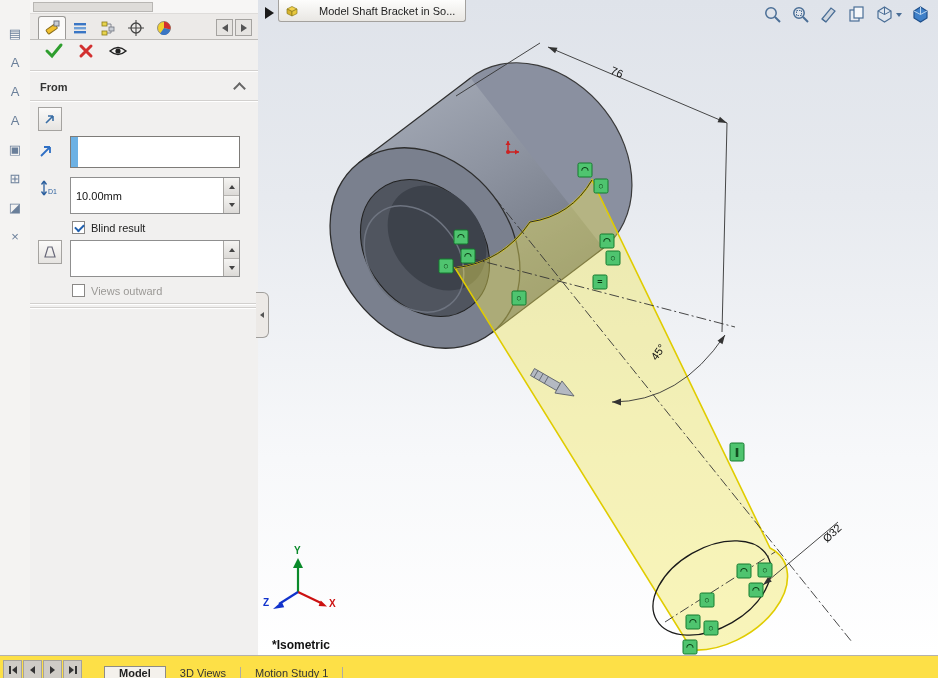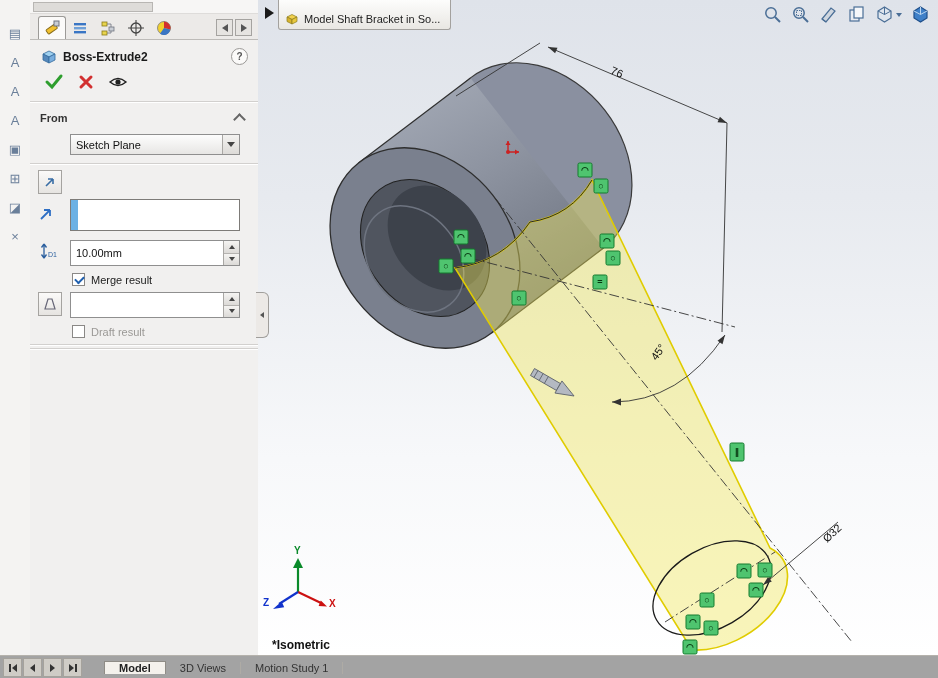--- a/index.html
+++ b/index.html
@@ -32,54 +32,54 @@
   .chev.up{transform:rotate(-135deg);margin-top:4px;}
   .chev.down{transform:rotate(45deg);margin-bottom:3px;}
   .row{position:relative;margin:5px 10px 7px 0;padding-left:40px;min-height:22px;}
   .row .lead-icon{position:absolute;left:8px;top:0;}
   .dd{width:170px;height:21px;border:1px solid #8f8f8f;background:linear-gradient(#fdfdfd,#e7e6e4);display:flex;align-items:center;box-sizing:border-box;}
   .dd .dd-text{padding-left:5px;flex:1;color:#111;}
   .dd .dd-btn{width:16px;align-self:stretch;border-left:1px solid #a9a7a4;background:linear-gradient(#f3f2f0,#dddbd8);display:flex;align-items:center;justify-content:center;}
   .dd .dd-btn .tri.down{border-width:5px 4px 0 4px;border-color:#444 transparent transparent transparent;margin:0;transform:none;width:0;height:0;border-right-width:4px;border-left-width:4px;border-bottom:none;}
   .refbox{width:170px;height:32px;border:1px solid #7d7b78;background:#ffffff;box-sizing:border-box;display:flex;}
   .refbox .strip{width:7px;background:#6cb1e4;}
-  .spinbox{width:170px;height:26px;border:1px solid #8f8f8f;background:#ffffff;box-sizing:border-box;display:flex;align-items:center;}
+  .spinbox{width:170px;height:37px;border:1px solid #8f8f8f;background:#ffffff;box-sizing:border-box;display:flex;align-items:center;}
   .spinbox .val{flex:1;padding-left:5px;color:#111;}
   .spinners{width:15px;align-self:stretch;border-left:1px solid #a9a7a4;display:flex;flex-direction:column;}
   .spinners .sp{flex:1;background:linear-gradient(#f5f4f2,#dcdad7);display:flex;align-items:center;justify-content:center;}
   .spinners .sp+.sp{border-top:1px solid #b5b3b0;}
   .tri.up-s{border-width:0 3.5px 4px 3.5px;border-color:transparent transparent #444 transparent;}
   .tri.dn-s{border-width:4px 3.5px 0 3.5px;border-color:#444 transparent transparent transparent;}
   .cb-row{display:flex;align-items:center;gap:6px;margin:4px 0 6px 42px;}
   .cb{width:13px;height:13px;border:1px solid #8a8886;background:#fff;position:relative;box-sizing:border-box;}
   .cb.checked::after{content:"";position:absolute;left:2px;top:2px;width:7px;height:4px;border-left:2px solid #1f5fae;border-bottom:2px solid #1f5fae;transform:rotate(-45deg);}
   .cb-label{color:#222;}
   .cb-label.disabled{color:#9b9996;}
   .icon-btn{width:24px;height:24px;border:1px solid #a5a3a0;background:linear-gradient(#fbfaf9,#e6e4e1);display:flex;align-items:center;justify-content:center;box-sizing:border-box;}
   
   .flyout-handle{position:absolute;left:256px;top:292px;width:12px;height:44px;background:#ece9e6;border:1px solid #a09e9b;border-left:none;border-radius:0 6px 6px 0;z-index:5;display:flex;align-items:center;justify-content:center;}
   
   .viewport{position:absolute;left:258px;top:0;width:680px;height:655px;overflow:hidden;
     background:linear-gradient(180deg,#dfe3ea 0%,#e7eaef 30%,#f7f8fa 70%,#ffffff 100%);}
   .scene{position:absolute;left:0;top:0;z-index:1;}
   .fm-arrow{position:absolute;left:7px;top:7px;z-index:3;width:0;height:0;border-style:solid;border-width:6px 0 6px 9px;border-color:transparent transparent transparent #1a1a1a;}
-  .doc-tab{position:absolute;left:20px;top:0;height:21px;z-index:3;display:flex;align-items:center;gap:5px;padding:8px 10px 0 6px;
+  .doc-tab{position:absolute;left:20px;top:0;height:21px;z-index:3;display:flex;align-items:center;gap:20px;padding:0 10px 0 6px;
     background:linear-gradient(#fdfdfc,#e9e7e3);border:1px solid #a3a19e;border-top:none;border-radius:0 0 3px 3px;font-size:11px;color:#222;}
   .hud{position:absolute;right:8px;top:5px;z-index:3;display:flex;align-items:center;gap:9px;}
   .hud .hicon{display:flex;align-items:center;gap:2px;}
   .rel{position:absolute;transform:translate(-50%,-50%);width:13px;height:13px;background:#4fc46f;border:1px solid #157a2e;
     color:#07350f;font-size:9px;line-height:12px;text-align:center;border-radius:2px;font-weight:bold;z-index:2;}
   .rel.tall{height:17px;line-height:16px;}
   #relations{position:absolute;inset:0;z-index:2;pointer-events:none;}
   #relations .rel{pointer-events:auto;}
   .view-label{position:absolute;left:14px;top:638px;z-index:3;font-weight:bold;font-size:12px;color:#111;}
   .dim{font-family:"Liberation Sans",sans-serif;font-size:11px;fill:#111;}
   .triad-label{font-family:"Liberation Sans",sans-serif;font-size:10px;font-weight:bold;}
   
-  .bottom-bar{position:absolute;left:0;top:655px;width:938px;height:23px;background:#a3a3a3;border-top:1px solid #b5b2ac;display:flex;align-items:center;font-size:11px;z-index:6;}
+  .bottom-bar{position:absolute;left:0;top:655px;width:938px;height:23px;background:#fde047;border-top:1px solid #b5b2ac;display:flex;align-items:flex-end;font-size:11px;z-index:6;}
   .nav-btns{display:flex;align-items:center;gap:1px;padding:0 3px;}
   .nav-btn{width:17px;height:17px;background:#cfccc6;border:1px solid #a5a29c;display:flex;align-items:center;justify-content:center;gap:1px;}
   .bar-sm{width:2px;height:8px;background:#333;}
   .tri-sm{width:0;height:0;border-style:solid;}
   .tri-sm.l{border-width:4px 5px 4px 0;border-color:transparent #333 transparent transparent;}
   .tri-sm.r{border-width:4px 0 4px 5px;border-color:transparent transparent transparent #333;}
   .tab-splitter{width:7px;margin:3px 4px;border-left:2px solid #b9b6b0;border-right:2px solid #b9b6b0;}
   .sheet-tab{display:flex;align-items:center;padding:0 14px;border-right:1px solid #aeaba5;color:#333;}
   .sheet-tab.active{background:#f4f1ec;font-weight:bold;border:1px solid #8f8c86;border-bottom:none;color:#222;}
 </style>
@@ -156,57 +156,40 @@
     <div class="tab-scroll">
       <div class="tsb">
           <span class="tri left"></span>
         </div>
       <div class="tsb">
           <span class="tri right"></span>
         </div>
     </div>
   </div>
 
-  <div class="pm-title-row">
-    <svg width="17" height="17" viewBox="0 0 17 17">
-      <polygon points="3,6 9,3 15,6 9,9" fill="#9fd0ef" stroke="#33699c" stroke-width="0.8"></polygon>
-      <polygon points="3,6 9,9 9,15 3,12" fill="#5588bb" stroke="#33699c" stroke-width="0.8"></polygon>
-      <polygon points="15,6 9,9 9,15 15,12" fill="#7aaede" stroke="#33699c" stroke-width="0.8"></polygon>
-    </svg>
-    <span class="pm-title">Boss-Extrude2</span>
-    <span class="help-badge">?</span>
-  </div>
 
   <div class="pm-ok-row">
     <svg width="20" height="18" viewBox="0 0 20 18">
       <path d="M3 9 L8 14 L17 3" fill="none" stroke="#2e9e2e" stroke-width="3" stroke-linecap="round"></path>
     </svg>
     <svg width="16" height="16" viewBox="0 0 16 16">
       <path d="M3 3 L13 13 M13 3 L3 13" stroke="#d23030" stroke-width="3" stroke-linecap="round"></path>
     </svg>
     <svg width="20" height="14" viewBox="0 0 20 14">
       <path d="M2 7 Q10 0 18 7 Q10 14 2 7 Z" fill="none" stroke="#222" stroke-width="1.4"></path>
       <circle cx="10" cy="7" r="2.6" fill="#222"></circle>
     </svg>
   </div>
 
   <div class="sep"></div>
 
   <div class="sec-head">
     <span>From</span>
     <span class="chev up"></span>
   </div>
-  <div class="row">
-    <div class="dd">
-      <span class="dd-text">Sketch Plane</span>
-      <span class="dd-btn">
-          <span class="tri down"></span>
-        </span>
-    </div>
-  </div>
 
   <div class="sep"></div>
 
 
   <div class="row">
     <span class="lead-icon icon-btn">
       <svg width="14" height="14" viewBox="0 0 14 14">
         <path d="M3 11 L10 4 M10 4 H5 M10 4 V9" stroke="#3a6ea5" stroke-width="1.6" fill="none"></path>
       </svg>
     </span>
@@ -239,21 +222,21 @@
           </span>
         <span class="sp">
             <span class="tri dn-s"></span>
           </span>
       </span>
     </div>
   </div>
 
   <div class="cb-row">
     <span class="cb checked"></span>
-    <span class="cb-label">Merge result</span>
+    <span class="cb-label">Blind result</span>
   </div>
 
   <div class="row">
     <span class="lead-icon icon-btn">
       <svg width="14" height="14" viewBox="0 0 14 14">
         <path d="M2 12 L5 2 H9 L12 12 Z" fill="none" stroke="#667" stroke-width="1.2"></path>
       </svg>
     </span>
     <div class="spinbox">
       <span class="val"></span>
@@ -263,21 +246,21 @@
           </span>
         <span class="sp">
             <span class="tri dn-s"></span>
           </span>
       </span>
     </div>
   </div>
 
   <div class="cb-row">
     <span class="cb"></span>
-    <span class="cb-label disabled">Draft result</span>
+    <span class="cb-label disabled">Views outward</span>
   </div>
 
   <div class="sep"></div>
 
 
   <div class="sep"></div>
 
 </div>
 
 <div class="flyout-handle">

